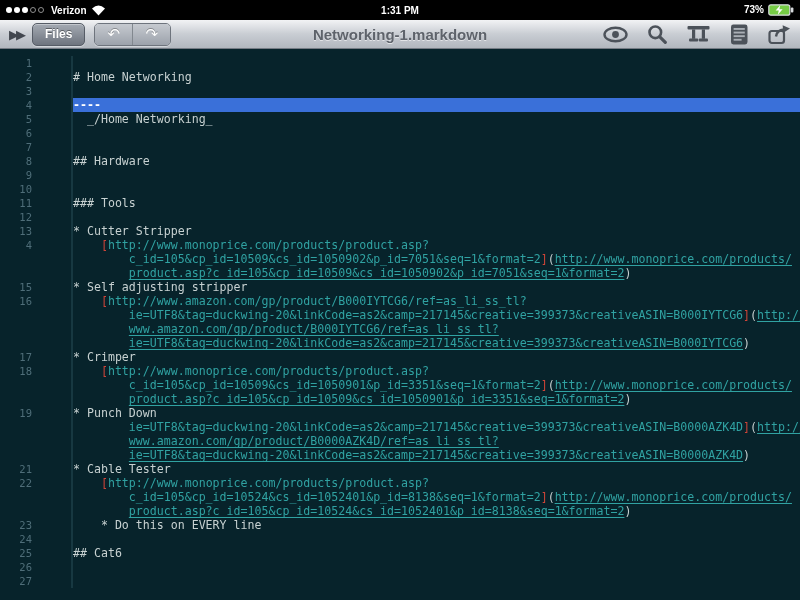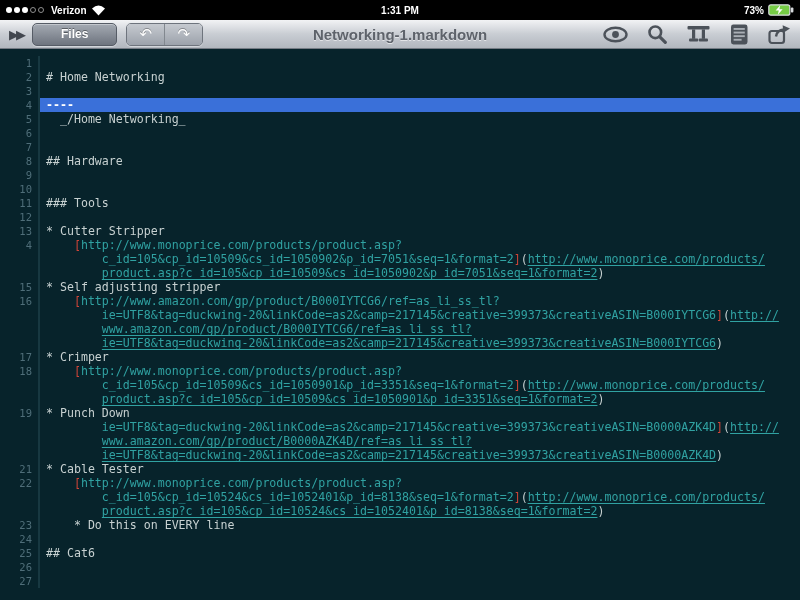--- a/index.html
+++ b/index.html
@@ -9,29 +9,29 @@
   
   #statusbar{position:absolute;top:0;left:0;width:800px;height:20px;background:#000;
     color:#fff;font-size:10px;font-weight:bold;display:flex;align-items:center;
     padding:0 6px;box-sizing:border-box;}
   .sb-left{display:flex;align-items:center;gap:4px;}
   .dots{display:flex;align-items:center;gap:2px;margin-right:3px;}
   .dot{width:6px;height:6px;border-radius:50%;display:inline-block;}
   .dot.on{background:#fff;}
   .dot.off{background:transparent;border:1px solid #8e8e8e;width:4px;height:4px;}
   .sb-time{position:absolute;left:0;right:0;text-align:center;pointer-events:none;}
-  .sb-right{margin-left:auto;display:flex;align-items:center;gap:4px;z-index:2;}
+  .sb-right{margin-left:auto;display:flex;align-items:flex-start;gap:4px;z-index:2;}
 
   
   #toolbar{position:absolute;top:20px;left:0;width:800px;height:29px;box-sizing:border-box;
     background:linear-gradient(#f2f3f5,#c9cdd3 50%,#b2b7be);
     border-bottom:1px solid #757b84;display:flex;align-items:center;gap:9px;padding:0 9px;}
   .tb-title{position:absolute;left:50%;transform:translateX(-50%);font-size:15px;
     font-weight:bold;color:#5e636b;text-shadow:0 1px 0 rgba(255,255,255,.55);white-space:nowrap;}
-  .btn-files{height:21px;padding:0 28px;border-radius:5px;border:1px solid #565c66;
+  .btn-files{height:21px;padding:0 12px;border-radius:5px;border:1px solid #565c66;
     background:linear-gradient(#a4aab3,#6e747e);color:#fff;font-size:12px;font-weight:bold;
     text-shadow:0 -1px 0 rgba(0,0,0,.4);box-shadow:inset 0 1px 0 rgba(255,255,255,.35),0 1px 0 rgba(255,255,255,.4);
     display:flex;align-items:center;cursor:default;}
   .seg-group{display:flex;border:1px solid #6e747d;border-radius:5px;overflow:hidden;
     box-shadow:inset 0 1px 0 rgba(255,255,255,.3),0 1px 0 rgba(255,255,255,.4);height:21px;}
   .seg{width:37px;display:flex;align-items:center;justify-content:center;
     background:linear-gradient(#c6cad0,#9ca2ab);}
   .seg:first-child{border-right:1px solid #82888f;}
   .seg .arrow{font-family:"DejaVu Sans",sans-serif;font-size:15px;line-height:1;color:#fdfdfd;
     text-shadow:0 -1px 0 rgba(0,0,0,.3);}
@@ -39,21 +39,21 @@
   .tb-right{margin-left:auto;display:flex;align-items:center;gap:19px;}
   .tb-right svg{display:block;}
 
   
   #editor{position:absolute;top:49px;left:0;width:800px;height:551px;overflow:hidden;
     background:#07232b;padding-top:7px;box-sizing:border-box;
     font-family:"DejaVu Sans Mono","Liberation Mono",monospace;font-size:11.6px;}
   .row{display:flex;height:14px;line-height:14px;}
   .gutter{width:38px;flex:0 0 38px;text-align:right;padding-right:6px;box-sizing:border-box;
     color:#4f6e79;font-size:10.5px;}
-  .code{flex:1;border-left:2px solid #173841;padding-left:6px;white-space:pre;overflow:hidden;}
+  .code{flex:1;border-left:2px solid #173841;white-space:pre;overflow:hidden;margin-left:33px;}
   .row.selected .code{background:#3a70d9;}
   .row.selected .s-p{color:#ffffff;font-weight:bold;}
   .s-p{color:#c7d1d1;}
   .s-u{color:#30a2a2;}
   .s-ul{color:#30a2a2;text-decoration:underline;text-underline-offset:2px;text-align:center;}
   .s-b{color:#cd4438;}
 </style>
 </head>
 <body>
 

